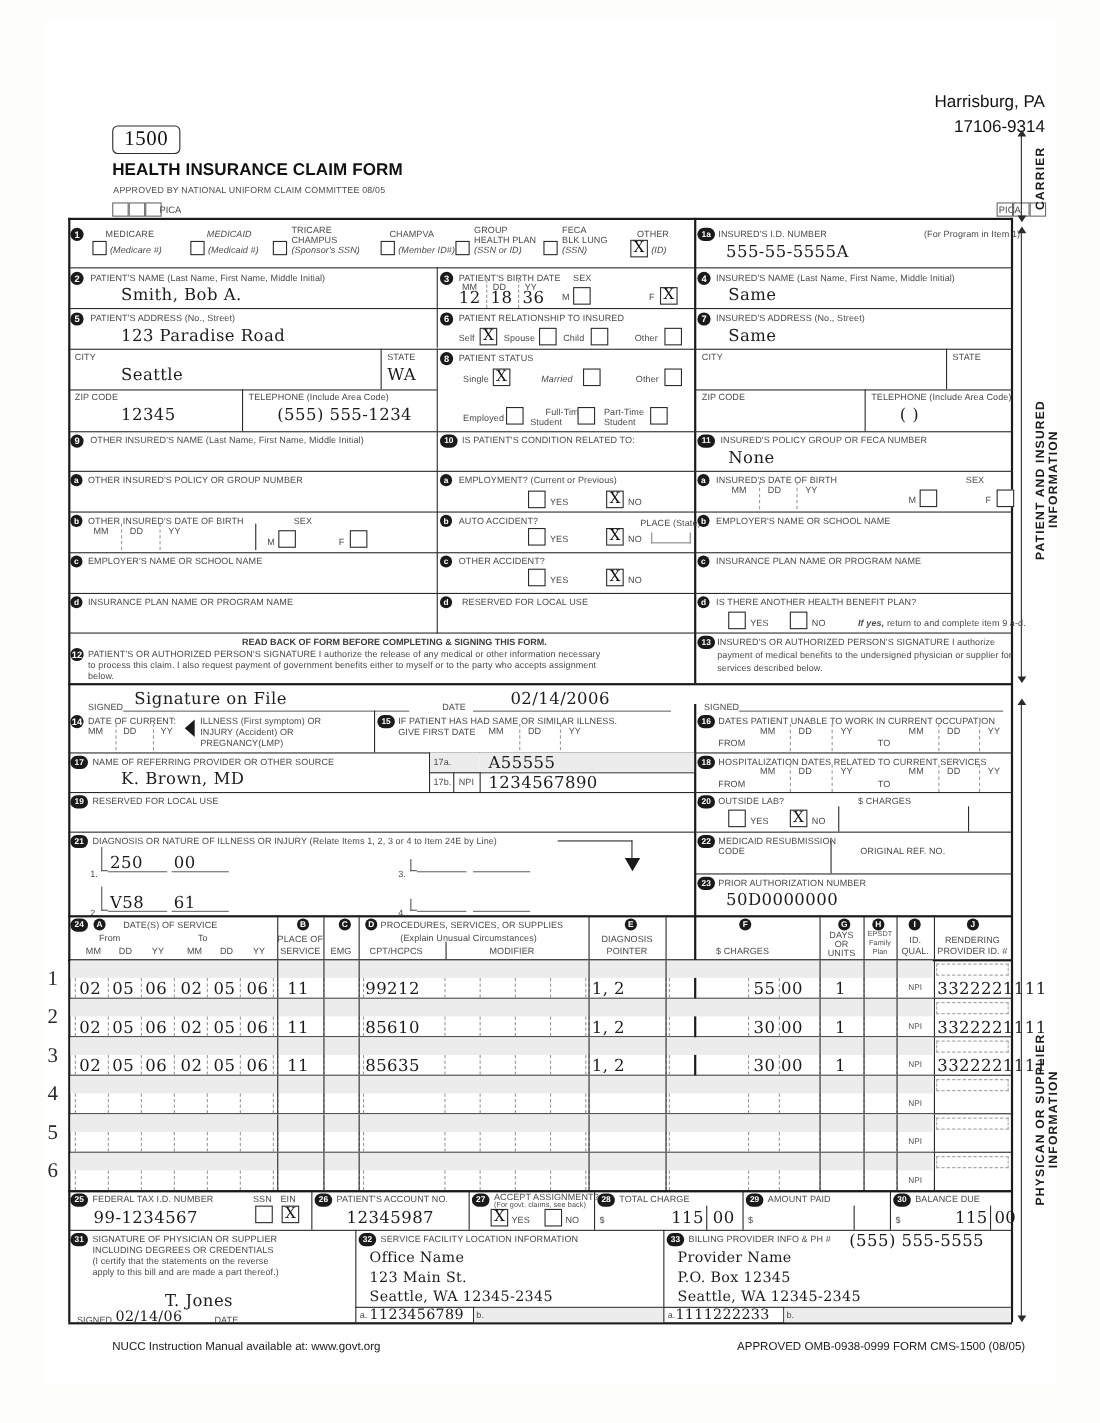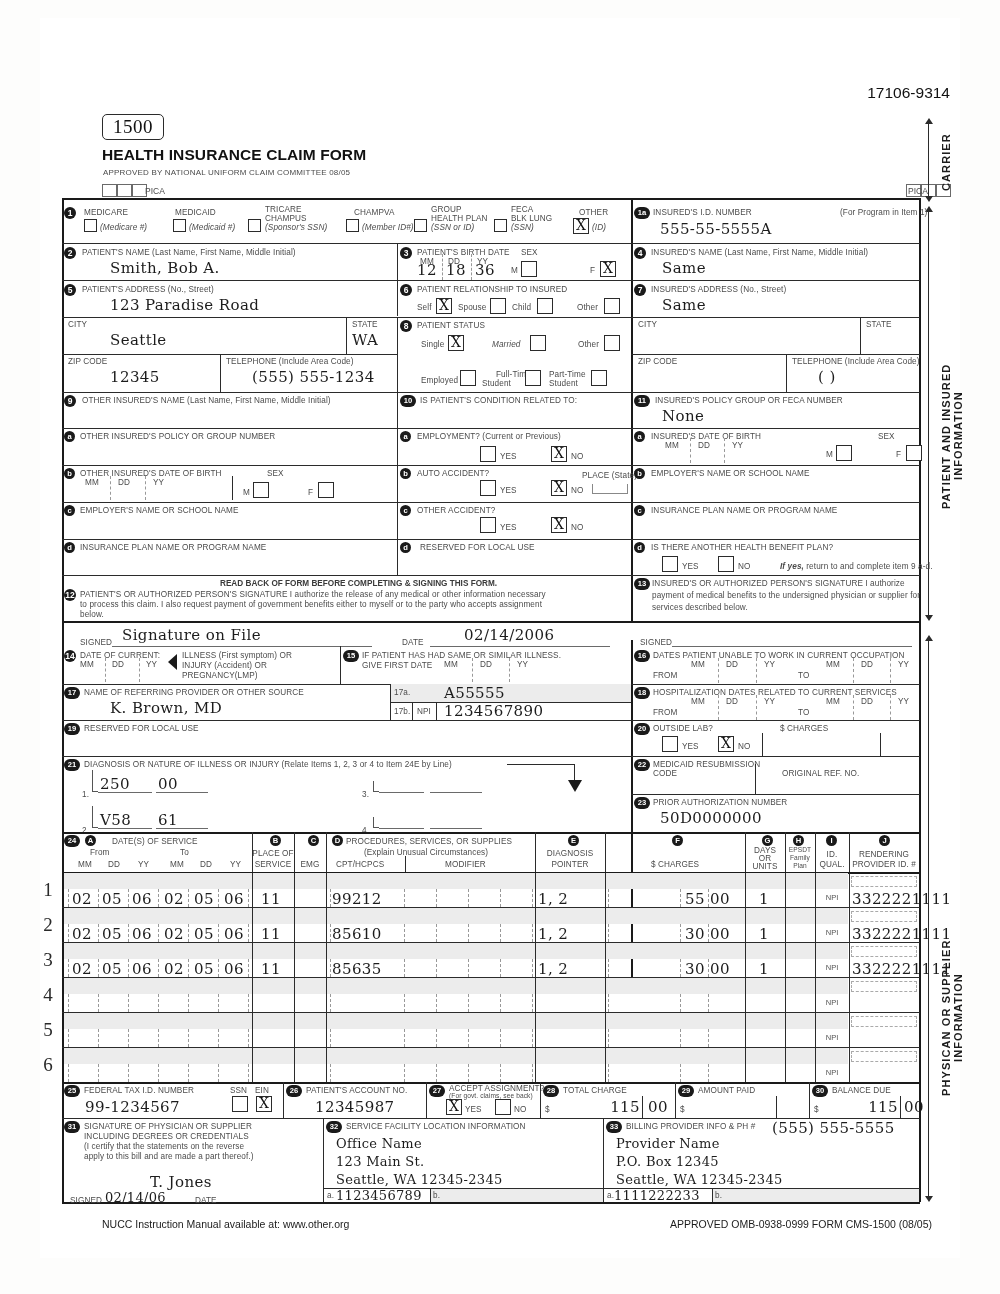--- a/index.html
+++ b/index.html
@@ -126,20 +126,21 @@
   .npi { position:absolute; font-size:7.5px; color:#555; }
 </style>
 </head>
 <body>
 
 <div id="page">
 <div id="sheet">
 
 
   <div id="brand">
+    <div class="b2">Harrisburg,  PA</div>
     <div class="b2">17106-9314</div>
   </div>
 
   <div id="box1500">1500</div>
   <div id="hicf">HEALTH INSURANCE CLAIM FORM</div>
   <div id="approvedby">APPROVED BY NATIONAL UNIFORM CLAIM COMMITTEE 08/05</div>
 
   <div class="picabox" style="left:62px;"></div>
   <div class="picabox" style="left:77px;"></div>
   <div class="picabox" style="left:92px;"></div>
@@ -164,25 +165,25 @@
   <div class="arrowhead ah-up" style="left:885px; top:617px;"></div>
   <div class="arrowhead ah-dn" style="left:885px; top:1178px;"></div>
 
   <div class="hr2" style="left:22px; top:180px; width:858px;"></div>
   <div class="hr2" style="left:22px; top:603px; width:858px;"></div>
   <div class="hr2" style="left:22px; top:1184px; width:858px;"></div>
   <div class="vr2" style="left:22px; top:180px; height:1004px;"></div>
   <div class="vr2" style="left:879px; top:180px; height:1004px;"></div>
 
   <div class="num" style="left:24px; top:189px;">1</div>
-  <div class="lbl" style="position:absolute;left:44px;top:190px;">MEDICARE</div>
+  <div class="lbl" style="position:absolute;left:56px;top:190px;">MEDICARE</div>
   <div class="cb cbs" style="left:44px; top:201px;"></div>
   <div class="lbl ital" style="position:absolute;left:60px;top:205px;">(Medicare #)</div>
 
-  <div class="lbl" style="position:absolute;left:135px;top:190px;">MEDICAID</div>
+  <div class="lbl" style="position:absolute;left:148px;top:190px;font-style:italic;">MEDICAID</div>
   <div class="cb cbs" style="left:133px; top:201px;"></div>
   <div class="lbl ital" style="position:absolute;left:149px;top:205px;">(Medicaid  #)</div>
 
   <div class="lbl" style="position:absolute;left:225px;top:187px;">TRICARE</div>
   <div class="lbl" style="position:absolute;left:225px;top:196px;">CHAMPUS</div>
   <div class="cb cbs" style="left:208px; top:201px;"></div>
   <div class="lbl ital" style="position:absolute;left:225px;top:205px;">(Sponsor's SSN)</div>
 
   <div class="lbl" style="position:absolute;left:314px;top:190px;">CHAMPVA</div>
   <div class="cb cbs" style="left:306px; top:201px;"></div>
@@ -974,17 +975,17 @@
   <div class="val-s" style="position:absolute;left:576px;top:1136px;">P.O. Box 12345</div>
   <div class="val-s" style="position:absolute;left:576px;top:1154px;">Seattle, WA 12345-2345</div>
   <div class="hr" style="left:563px; top:1170px; width:317px;"></div>
   <div class="lbl" style="position:absolute;left:567px;top:1173px;">a.</div>
   <div class="val-s" style="position:absolute;left:574px;top:1170px;">1111222233</div>
   <div class="vr" style="left:672px; top:1170px; height:14px;"></div>
   <div class="shade" style="left:673px; top:1171px; width:206px; height:13px;"></div>
   <div class="lbl" style="position:absolute;left:675px;top:1173px;">b.</div>
   <div class="val-s" style="position:absolute;left:684px;top:1170px;"></div>
 
-  <div id="footer-l">NUCC Instruction Manual available at: www.other.org</div>
+  <div id="footer-l">NUCC Instruction Manual available at: www.govt.org</div>
   <div id="footer-r">APPROVED OMB-0938-0999 FORM CMS-1500 (08/05)</div>
 
 </div>
 </div>
 
 </body></html>

